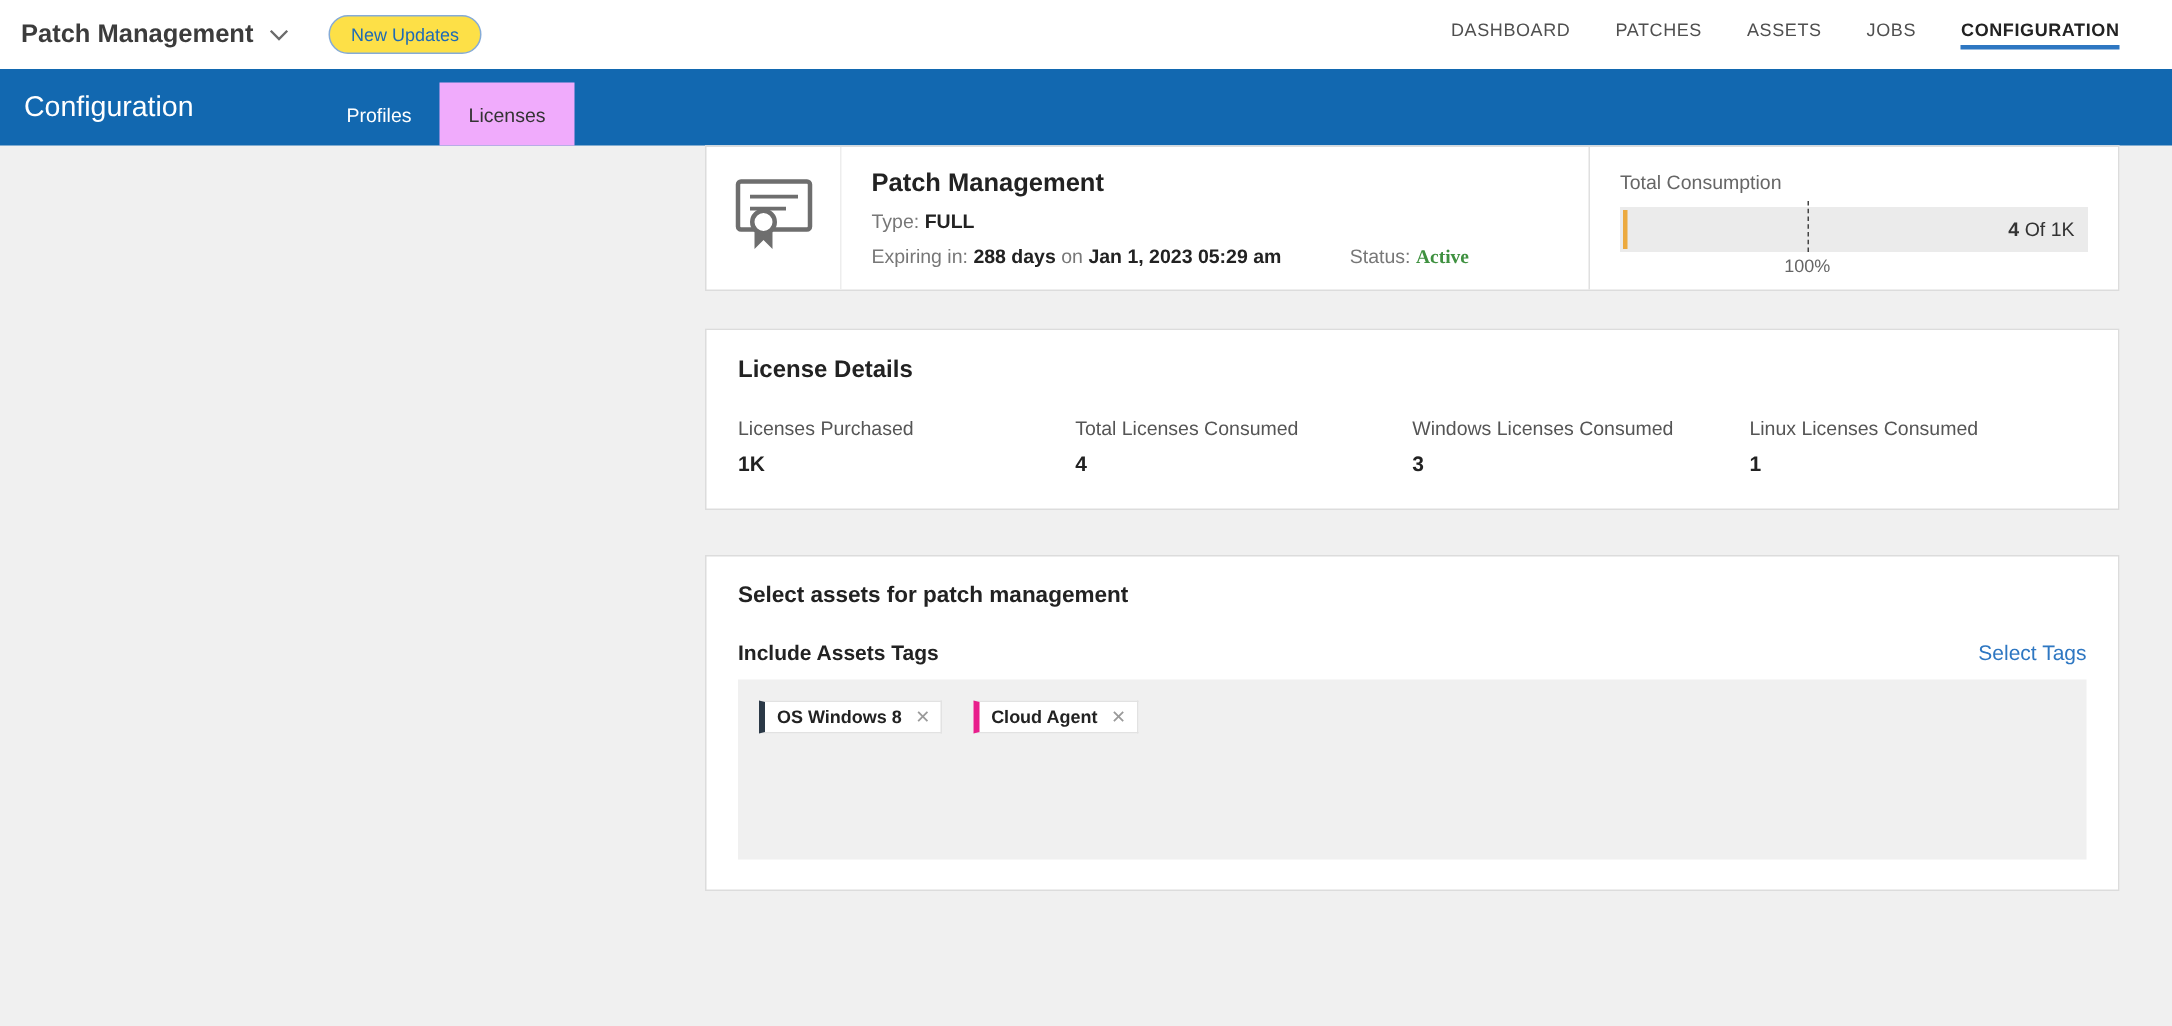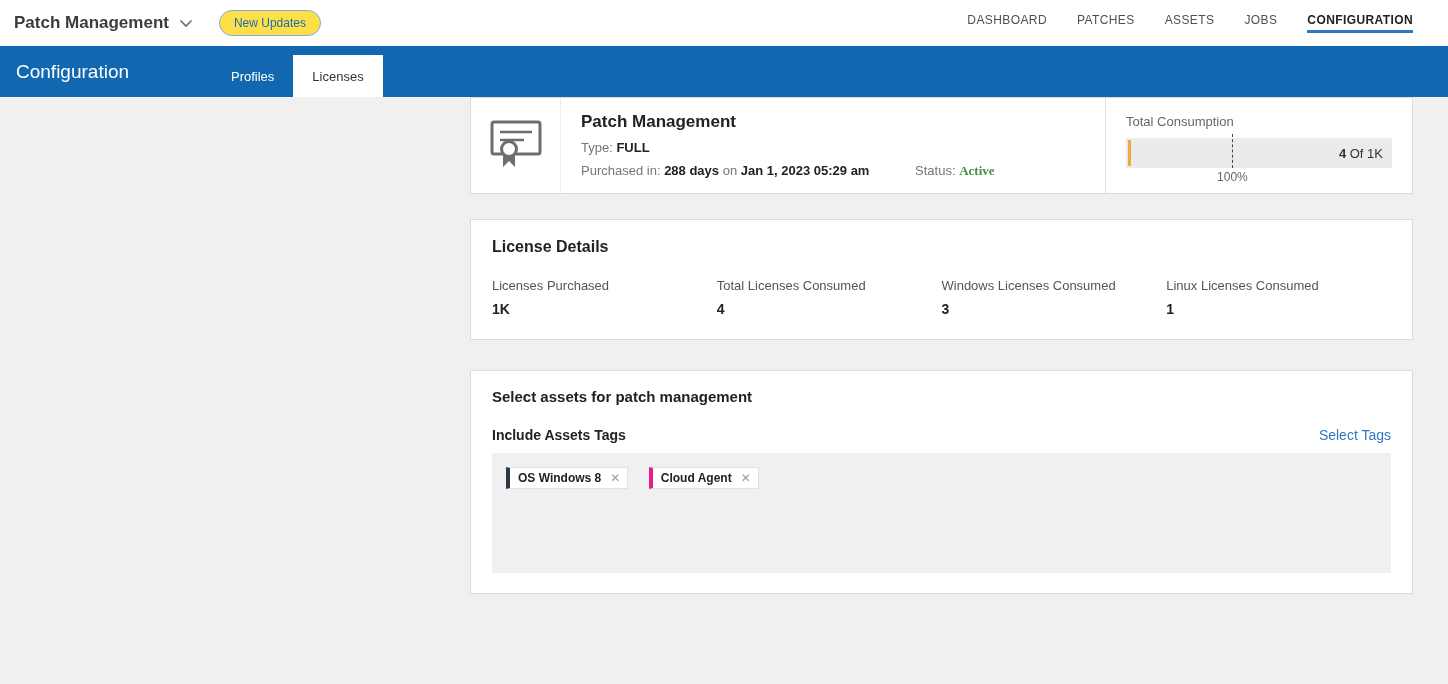--- a/index.html
+++ b/index.html
@@ -79,21 +79,21 @@
   .tab {
     height: 42px;
     display: flex;
     align-items: center;
     padding: 0 19px;
     font-size: 13px;
     color: #ffffff;
     cursor: pointer;
   }
   .tab.active {
-    background: #ffffff;
+    background: #f0abfc;
     color: #333;
   }
 
   
   .content { padding: 0 35px 0 470px; }
   .page-title {
     margin: 58px 0 20px 0;
     font-size: 22px;
     font-weight: 400;
     color: #4c4c4c;
@@ -115,21 +115,21 @@
   }
   .info-cell { flex: 1; padding: 14px 20px 0 20px; }
   .license-title { font-size: 17px; font-weight: 700; color: #222; }
   .meta-row { margin-top: 8px; font-size: 13px; }
   .meta-label { color: #777; }
   .meta-value { color: #222; font-weight: 700; }
   .status-label { margin-left: 42px; color: #777; }
   .status-value { font-weight: 700; font-family: Liberation Serif, serif; }
 
   .consumption-cell {
-    width: 307px;
+    width: 353px;
     flex: none;
     border-left: 1px solid #e0e0e0;
     padding: 16px 20px 0 20px;
   }
   .consumption-label { font-size: 13px; color: #666; }
   .progress {
     position: relative;
     margin-top: 9px;
     height: 30px;
     background: #ebebeb;
@@ -260,21 +260,21 @@
         </svg>
       </span>
     </div>
     <div class="info-cell">
       <div class="license-title">Patch Management</div>
       <div class="meta-row">
         <span class="meta-label">Type:</span>
         <span class="meta-value">FULL</span>
       </div>
       <div class="meta-row">
-        <span class="meta-label">Purchased in:</span>
+        <span class="meta-label">Expiring in:</span>
         <span class="meta-value">288 days</span>
         <span class="meta-label">on</span>
         <span class="meta-value">Jan 1, 2023 05:29 am</span>
         <span class="meta-label status-label">Status:</span>
         <span class="status-value" style="color: rgb(63, 145, 64);">Active</span>
       </div>
     </div>
     <div class="consumption-cell">
       <div class="consumption-label">Total Consumption</div>
       <div class="progress">

